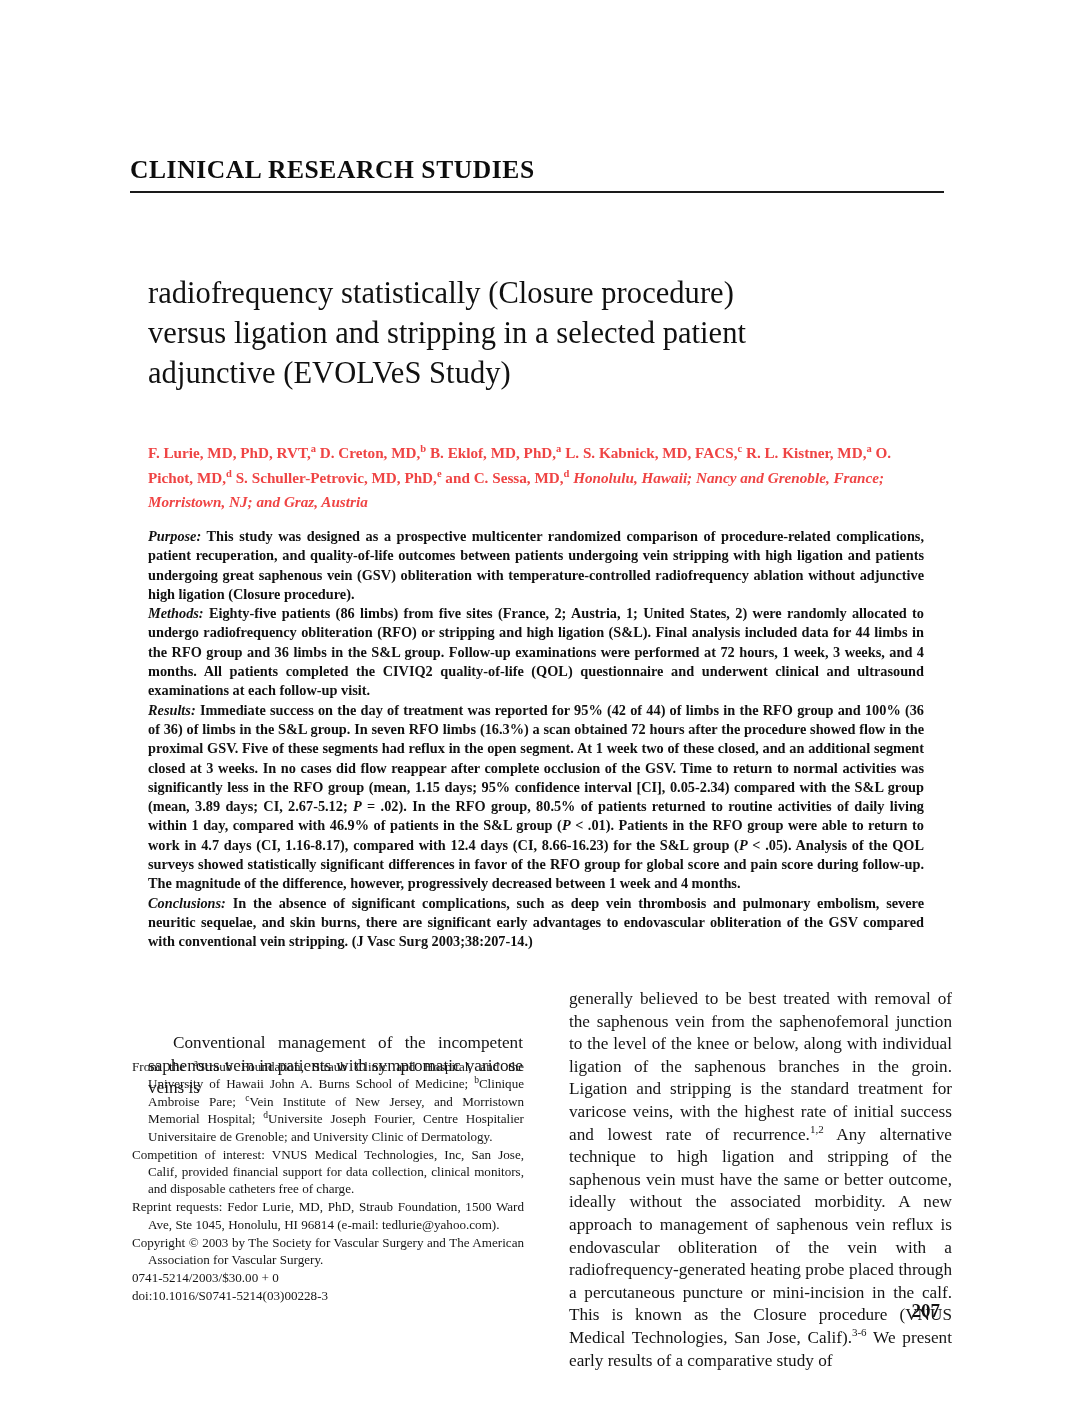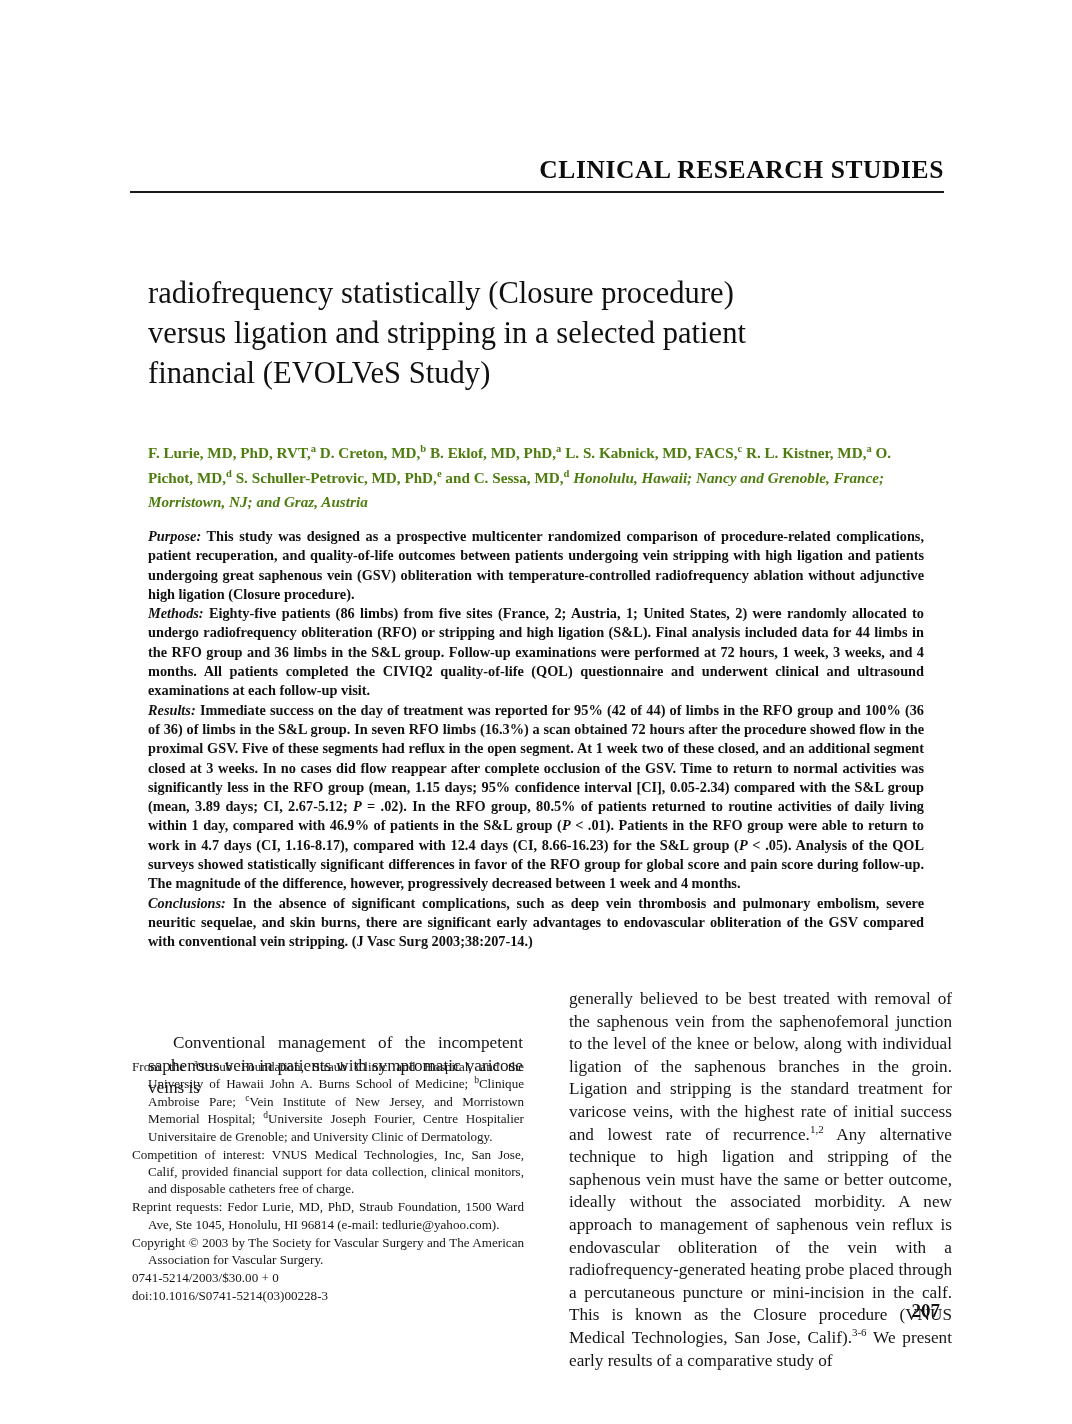--- a/index.html
+++ b/index.html
@@ -21,21 +21,21 @@
     width: 1072px;
     height: 1424px;
   }
 
   
   .running-head {
     position: absolute;
     left: 130px;
     top: 155px;
     width: 814px;
-    text-align: right;
+    text-align: left;
     font-family: "Liberation Serif", "DejaVu Serif", serif;
     font-weight: bold;
     font-size: 25.5px;
     letter-spacing: 0.6px;
     color: #0d0d0d;
   }
   .head-rule {
     position: absolute;
     left: 130px;
     top: 191px;
@@ -61,21 +61,21 @@
 
   
   .authors {
     position: absolute;
     left: 148px;
     top: 441px;
     width: 772px;
     font-size: 15.2px;
     line-height: 24.5px;
     font-weight: bold;
-    color: #4d7c0f;
+    color: #ef4444;
     text-align: left;
   }
   .authors sup { font-size: 10.5px; vertical-align: super; line-height: 0; }
   .authors .aff { font-style: italic; font-weight: bold; }
 
   
   .abstract {
     position: absolute;
     left: 148px;
     top: 527px;
@@ -149,21 +149,21 @@
 <body>
 
 <div class="page">
 
   <div class="running-head">CLINICAL RESEARCH STUDIES</div>
   <div class="head-rule"></div>
 
   <h1 class="article-title">
     <span class="tline">radiofrequency statistically (Closure procedure)</span>
     <span class="tline">versus ligation and stripping in a selected patient</span>
-    <span class="tline">financial (EVOLVeS Study)</span>
+    <span class="tline">adjunctive (EVOLVeS Study)</span>
   </h1>
 
   <div class="authors">
     <span>F. Lurie, MD, PhD, RVT,<sup>a</sup> D. Creton, MD,<sup>b</sup> B. Eklof, MD, PhD,<sup>a</sup> L. S. Kabnick, MD, FACS,<sup>c</sup> R. L. Kistner, MD,<sup>a</sup> O. Pichot, MD,<sup>d</sup> S. Schuller-Petrovic, MD, PhD,<sup>e</sup> and C. Sessa, MD,<sup>d</sup></span>
     <span class="aff">Honolulu, Hawaii; Nancy and Grenoble, France; Morristown, NJ; and Graz, Austria</span>
   </div>
 
   <div class="abstract">
     <p><span class="sechead">Purpose:</span><span> This study was designed as a prospective multicenter randomized comparison of procedure-related complications, patient recuperation, and quality-of-life outcomes between patients undergoing vein stripping with high ligation and patients undergoing great saphenous vein (GSV) obliteration with temperature-controlled radiofrequency ablation without adjunctive high ligation (Closure procedure).</span></p>
     <p><span class="sechead">Methods:</span><span> Eighty-five patients (86 limbs) from five sites (France, 2; Austria, 1; United States, 2) were randomly allocated to undergo radiofrequency obliteration (RFO) or stripping and high ligation (S&amp;L). Final analysis included data for 44 limbs in the RFO group and 36 limbs in the S&amp;L group. Follow-up examinations were performed at 72 hours, 1 week, 3 weeks, and 4 months. All patients completed the CIVIQ2 quality-of-life (QOL) questionnaire and underwent clinical and ultrasound examinations at each follow-up visit.</span></p>

